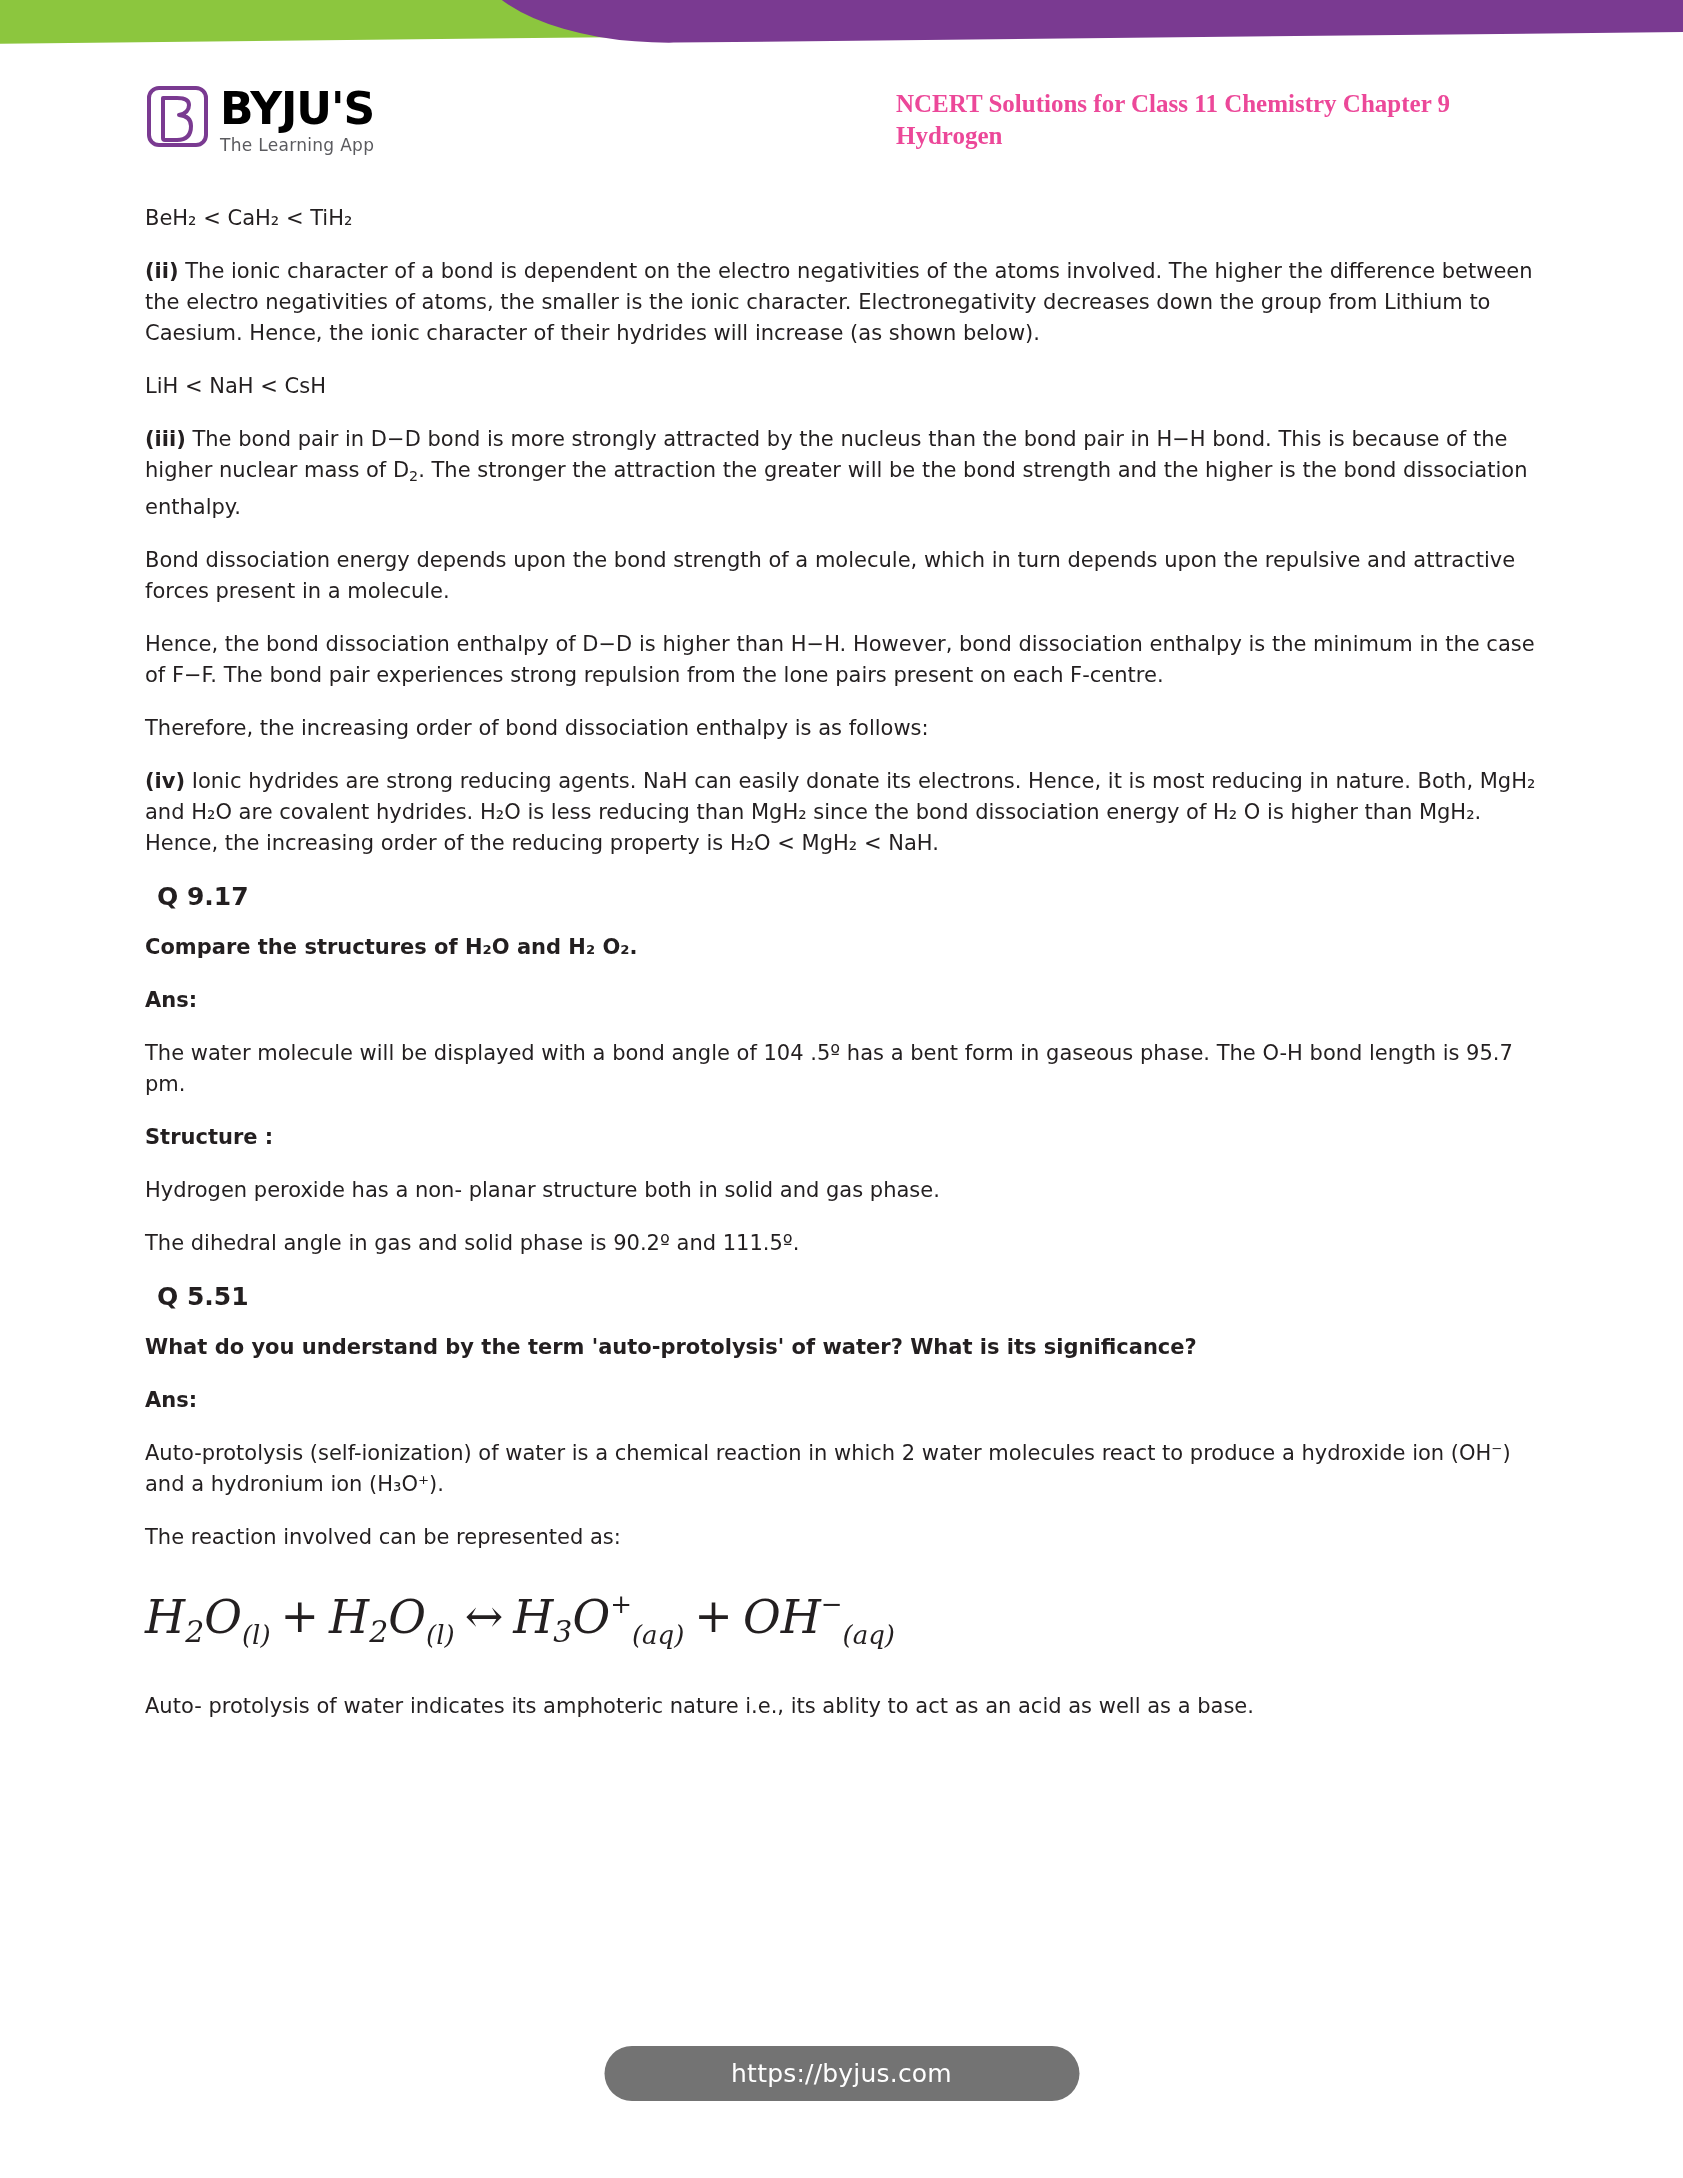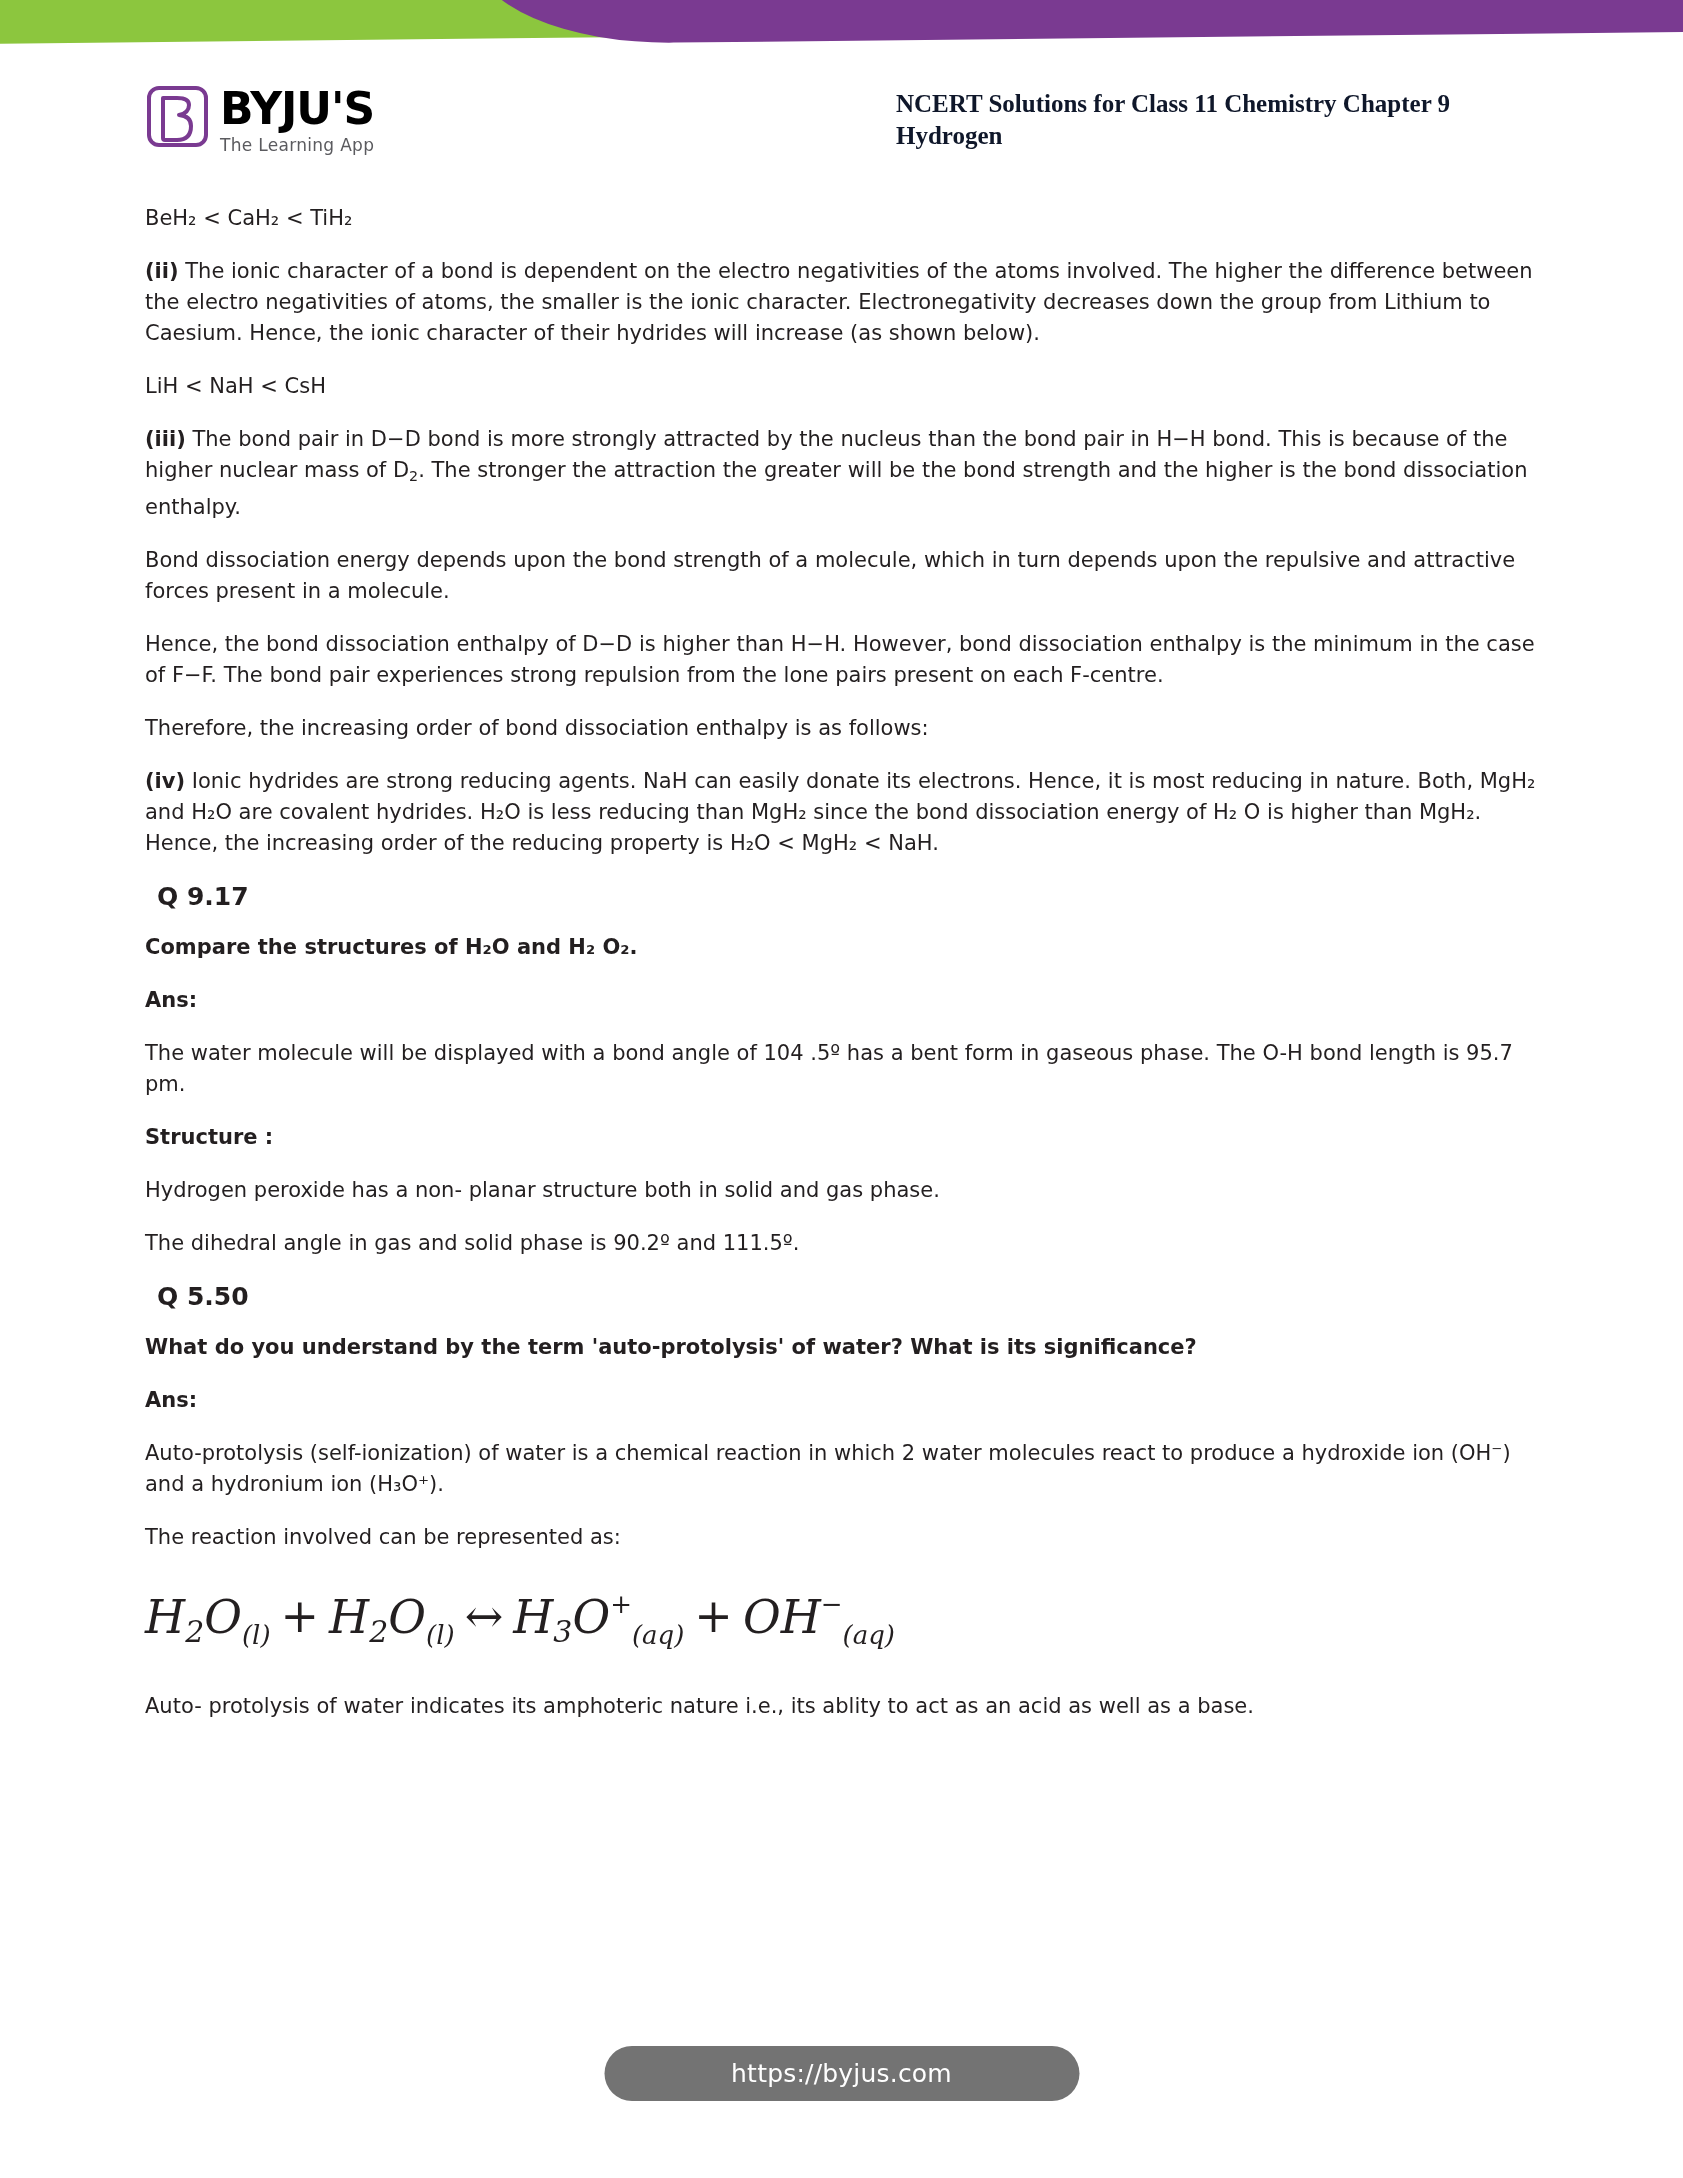--- a/index.html
+++ b/index.html
@@ -90,21 +90,21 @@
   }
   .doc-title {
     position: absolute;
     left: 896px;
     top: 14px;
     width: 733px;
     font-family: "Liberation Serif", serif;
     font-weight: bold;
     font-size: 25px;
     line-height: 32px;
-    color: #0f172a;
+    color: #ec4899;
   }
 
   
   .content {
     position: absolute;
     top: 203px;
     left: 145px;
     width: 1396px;
   }
   p {
@@ -233,21 +233,21 @@
   <p class="ans-label">Ans:</p>
 
   <p>The water molecule will be displayed with a bond angle of 104 .5º  has a bent form in gaseous phase. The O-H bond length is 95.7 pm.</p>
 
   <p class="ans-label">Structure :</p>
 
   <p>Hydrogen peroxide has a non- planar structure both in solid and gas phase.</p>
 
   <p>The dihedral angle in gas and solid phase is 90.2º and 111.5º.</p>
 
-  <p class="qnum">Q 5.50</p>
+  <p class="qnum">Q 5.51</p>
 
   <p class="qtext">What do you understand by the term 'auto-protolysis' of water? What is its significance?</p>
 
   <p class="ans-label">Ans:</p>
 
   <p>Auto-protolysis (self-ionization) of water is a chemical reaction in which 2 water molecules react to produce a hydroxide ion (OH⁻) and a hydronium ion (H₃O⁺).</p>
 
   <p>The reaction involved can be represented as:</p>
 
   <div class="equation">

